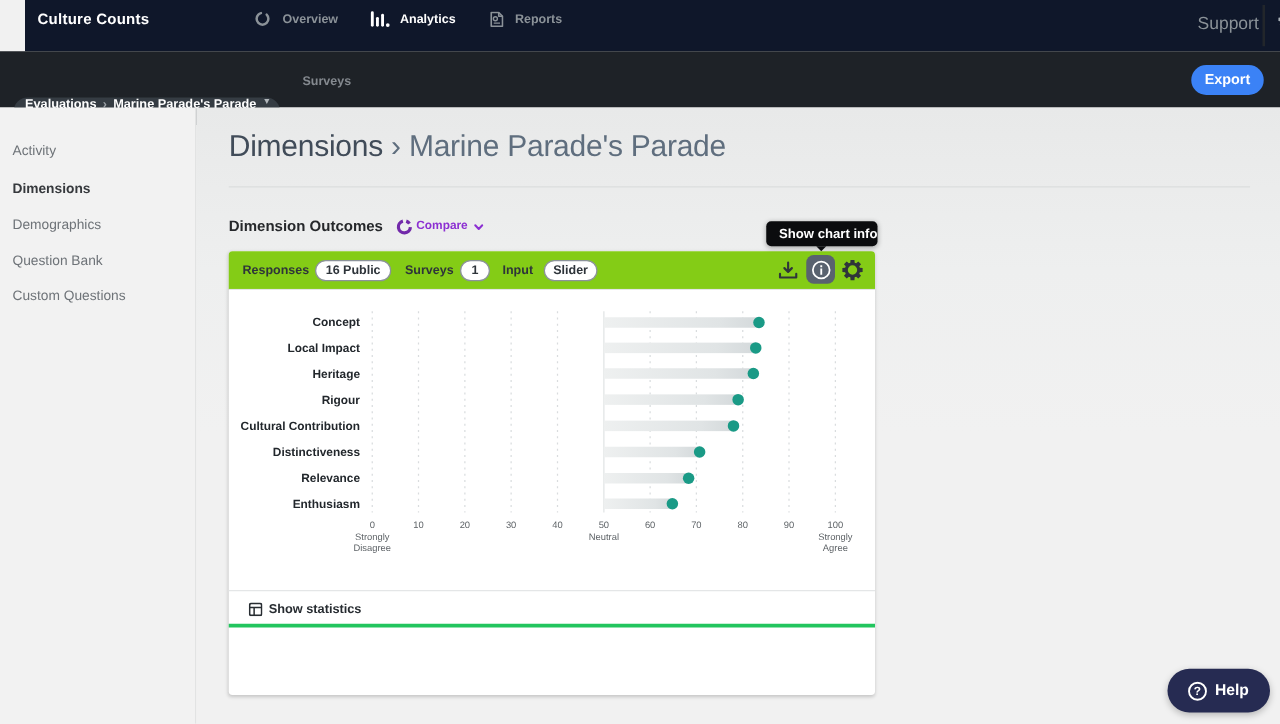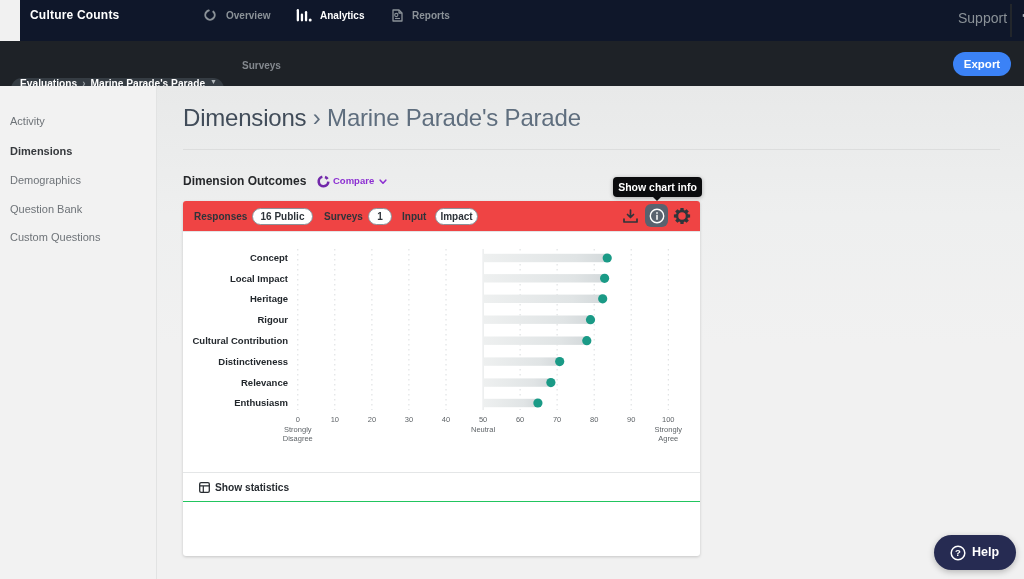--- a/index.html
+++ b/index.html
@@ -31,32 +31,32 @@
 
   
   #main { position:absolute; left:157px; top:86px; width:867px; height:493px; background:linear-gradient(180deg,#e8e9e9 0px,#eeefef 130px,#f1f1f1 260px,#f1f1f1 100%); }
   #heading { position:absolute; left:26px; top:18px; font-size:24px; color:#5f6e7e; letter-spacing:-0.2px; }
   #heading .dark { color:#414c59; }
   #hr1 { position:absolute; left:26px; top:63px; width:817px; height:1px; background:#dcdddd; }
   #dimout { position:absolute; left:26px; top:88px; font-size:12px; font-weight:bold; color:#26282b; }
   #compare { position:absolute; left:176px; top:88.5px; font-size:9.5px; font-weight:bold; color:#8c2fd2; }
   
   
-  #tooltip { position:absolute; left:456px; top:91px; width:89px; height:20px; background:#0b0c0e; border-radius:4px; color:#fff; font-size:10.5px; font-weight:bold; text-align:center; line-height:20px; z-index:5; box-shadow:0 1px 4px rgba(0,0,0,0.3);}
+  #tooltip { position:absolute; left:456px; top:91px; width:89px; height:20px; background:#0b0c0e; border-radius:4px; color:#fff; font-size:10.5px; font-weight:bold; text-align:right; line-height:20px; z-index:5; box-shadow:0 1px 4px rgba(0,0,0,0.3);}
   #tooltip:after { content:""; position:absolute; left:40px; top:20px; border:4.5px solid transparent; border-top-color:#0b0c0e; border-bottom-width:0; }
 
   
   #card { position:absolute; left:26px; top:115px; width:517px; height:355px; background:#fff; border-radius:3px; box-shadow:0 1px 3px rgba(0,0,0,0.18); }
-  #cardhead { position:absolute; left:0; top:0; width:517px; height:31px; background:#ef4444; border-bottom:1px solid #e3e5e6; border-radius:3px 3px 0 0; }
+  #cardhead { position:absolute; left:0; top:0; width:517px; height:31px; background:#84cc16; border-bottom:1px solid #e3e5e6; border-radius:3px 3px 0 0; }
   .hlabel { position:absolute; top:10px; font-size:10px; font-weight:bold; color:#2e343a; }
   .hpill { position:absolute; top:7px; height:17px; border:1.5px solid #8c939a; border-radius:9px; background:#fff; font-size:10px; font-weight:bold; color:#2e343a; line-height:15px; text-align:center; }
   #infobtn { position:absolute; left:462px; top:3px; width:23px; height:23px; background:#59626f; border-radius:6px; }
 
   
-  #statsrow { position:absolute; left:0; top:271px; width:517px; height:30px; border-top:1px solid #e4e6e7; border-bottom:1px solid #22c55e; }
+  #statsrow { position:absolute; left:0; top:271px; width:517px; height:30px; border-top:1px solid #e4e6e7; border-bottom:3px solid #22c55e; }
   #statstxt { position:absolute; left:32px; top:9px; font-size:10.2px; font-weight:bold; color:#272c31; }
   #para { position:absolute; left:11px; top:311px; width:440px; font-size:10px; font-weight:bold; color:#3d4247; line-height:13.4px; letter-spacing:0px; }
 
   
   #help { position:absolute; left:934px; top:535px; width:82px; height:35px; background:#262b52; border-radius:17.5px; box-shadow:0 2px 6px rgba(0,0,0,0.25); }
   #help span { position:absolute; left:38px; top:10px; color:#fff; font-size:12.5px; font-weight:bold; }
 </style>
 </head>
 <body>
 
@@ -121,21 +121,21 @@
 
     <div id="tooltip">Show chart info</div>
 
     <div id="card">
       <div id="cardhead">
         <div class="hlabel" style="left:11px">Responses</div>
         <div class="hpill" style="left:69px;width:61px">16 Public</div>
         <div class="hlabel" style="left:141px">Surveys</div>
         <div class="hpill" style="left:185px;width:24px">1</div>
         <div class="hlabel" style="left:219px">Input</div>
-        <div class="hpill" style="left:252px;width:43px">Impact</div>
+        <div class="hpill" style="left:252px;width:43px">Slider</div>
 
         <svg class="abs" style="left:439px;top:7px" width="17" height="17" viewBox="0 0 17 17">
           <path d="M8.5 2 v7 M5.5 6.5 L8.5 9.5 L11.5 6.5" fill="none" stroke="#2f353a" stroke-width="1.7" stroke-linecap="round" stroke-linejoin="round"></path>
           <path d="M2 11 v3 h13 v-3" fill="none" stroke="#2f353a" stroke-width="1.7" stroke-linecap="round" stroke-linejoin="round"></path>
         </svg>
         <div id="infobtn">
           <svg class="abs" style="left:3.5px;top:3.5px" width="16" height="16" viewBox="0 0 16 16">
             <circle cx="8" cy="8" r="6.7" fill="none" stroke="#fff" stroke-width="1.4"></circle>
             <rect x="7.25" y="6.8" width="1.5" height="5" fill="#fff"></rect>
             <rect x="7.25" y="4.2" width="1.5" height="1.6" fill="#fff"></rect>

